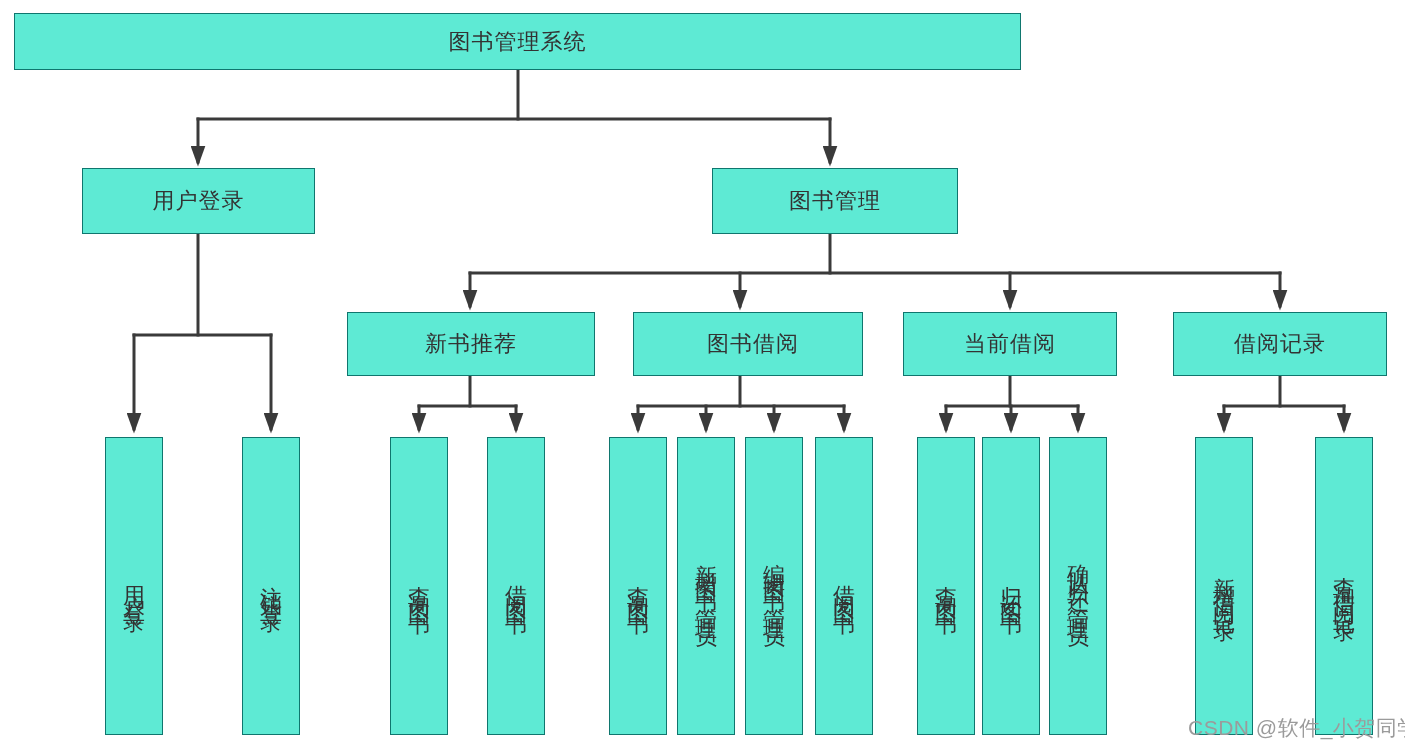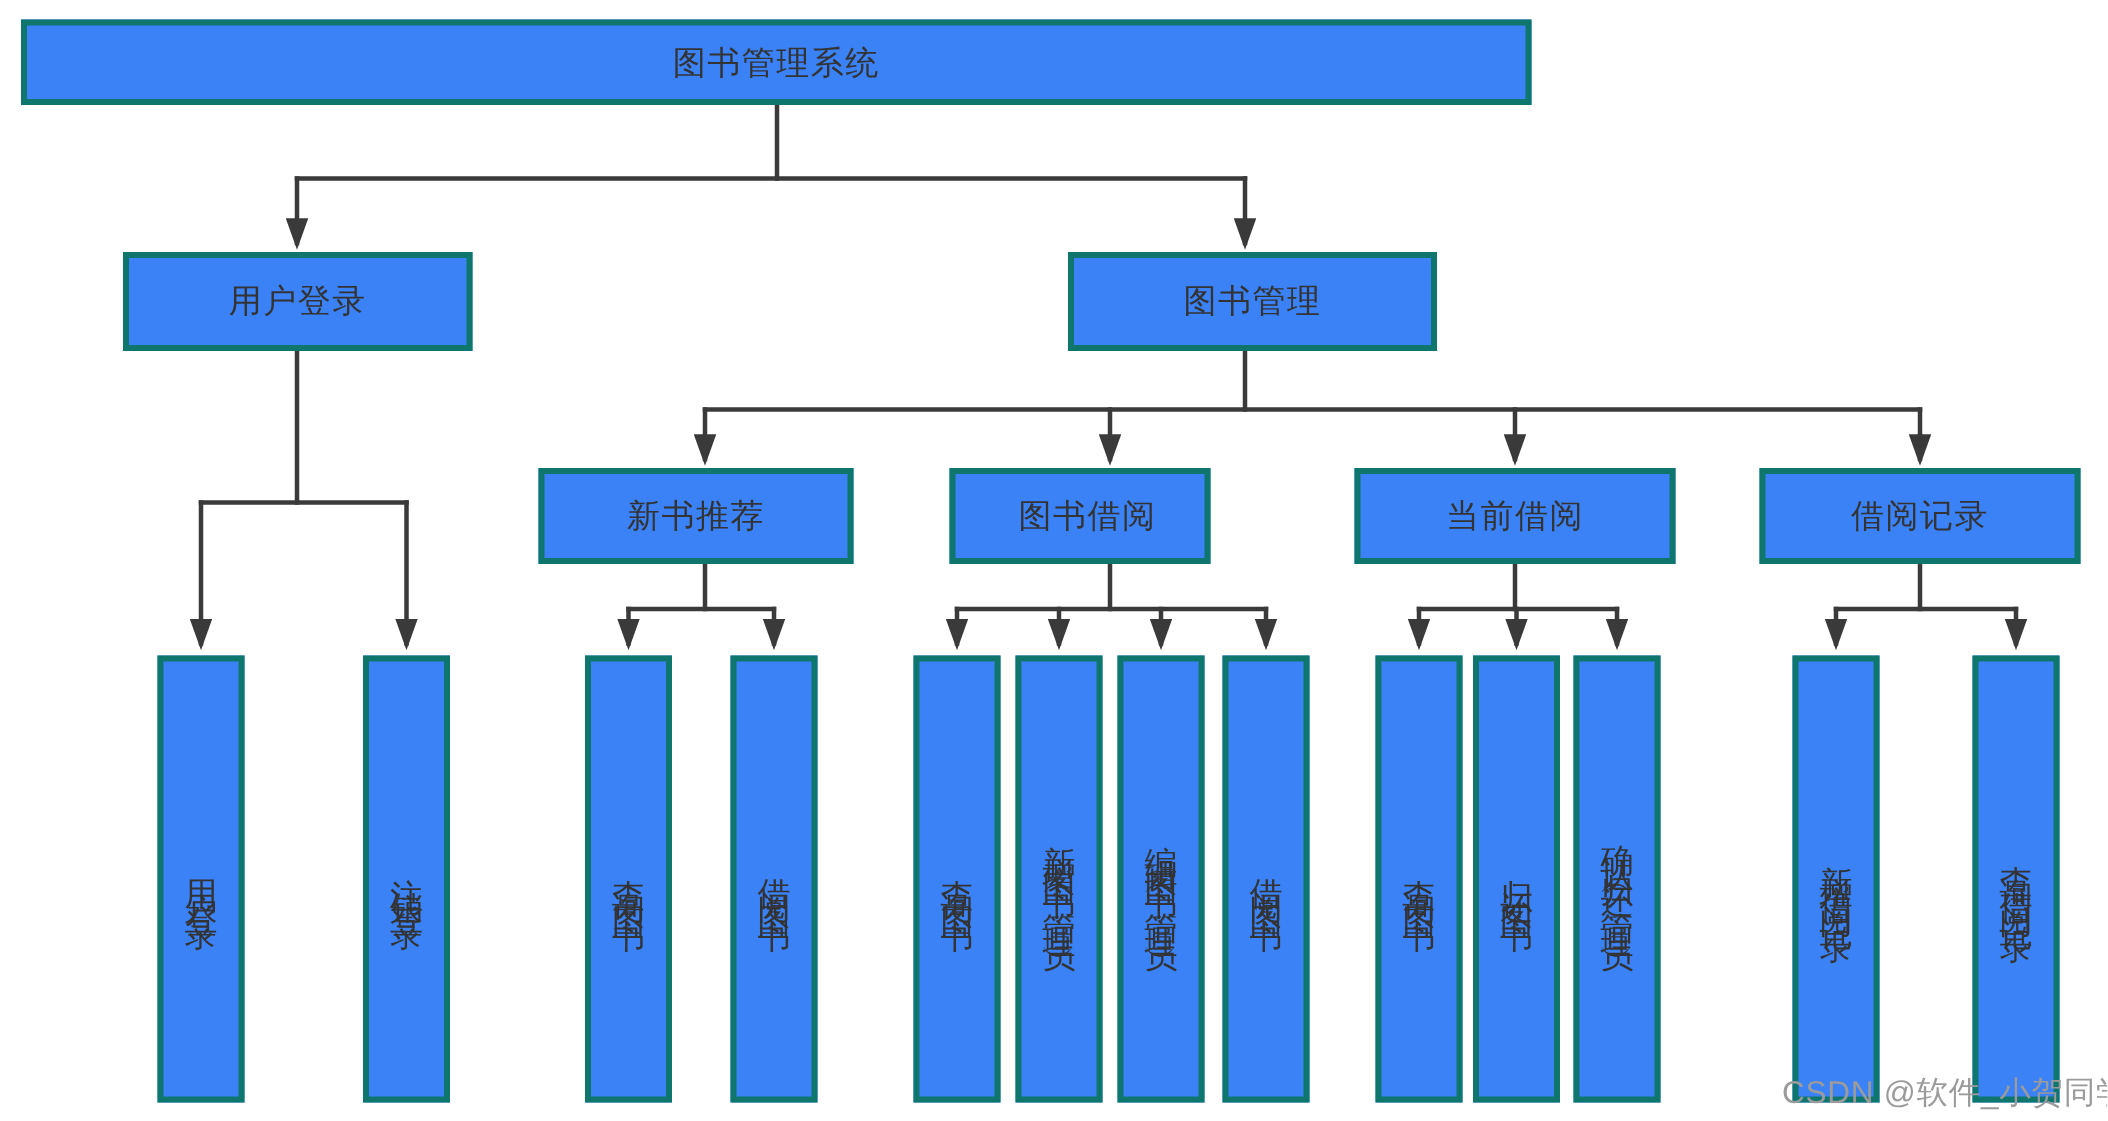--- a/index.html
+++ b/index.html
@@ -18,22 +18,22 @@
   #wires {
     position: absolute;
     left: 0;
     top: 0;
     width: 1405px;
     height: 747px;
   }
   .node {
     position: absolute;
     box-sizing: border-box;
-    background: #3b82f6;
-    border: 4px solid #0f766e;
+    background: #5eead4;
+    border: 1px solid #0f766e;
     color: #333333;
     display: flex;
     align-items: center;
     justify-content: center;
     font-size: 22px;
     letter-spacing: 1px;
     text-align: center;
   }
   .node.vert {
     font-size: 22px;
@@ -44,22 +44,22 @@
     letter-spacing: 9px;
     line-height: 1;
     white-space: nowrap;
   }
   
   #n-root          { left: 14px;   top: 13px;  width: 1007px; height: 57px; }
   
   #n-user-login    { left: 82px;   top: 168px; width: 233px;  height: 66px; }
   #n-book-mgmt     { left: 712px;  top: 168px; width: 246px;  height: 66px; }
   
-  #n-new-book      { left: 359px;  top: 312px; width: 210px;  height: 64px; }
-  #n-book-borrow   { left: 633px;  top: 312px; width: 174px;  height: 64px; padding-left: 10px; }
+  #n-new-book      { left: 347px;  top: 312px; width: 248px;  height: 64px; }
+  #n-book-borrow   { left: 633px;  top: 312px; width: 230px;  height: 64px; padding-left: 10px; }
   #n-current-borrow{ left: 903px;  top: 312px; width: 214px;  height: 64px; }
   #n-borrow-record { left: 1173px; top: 312px; width: 214px;  height: 64px; }
   
   .leaf { top: 437px; width: 58px; height: 298px; }
   #n-leaf-login        { left: 105px; }
   #n-leaf-logout       { left: 242px; }
   #n-leaf-nb-query     { left: 390px; }
   #n-leaf-nb-borrow    { left: 487px; }
   #n-leaf-bb-query     { left: 609px; }
   #n-leaf-bb-add       { left: 677px; }

